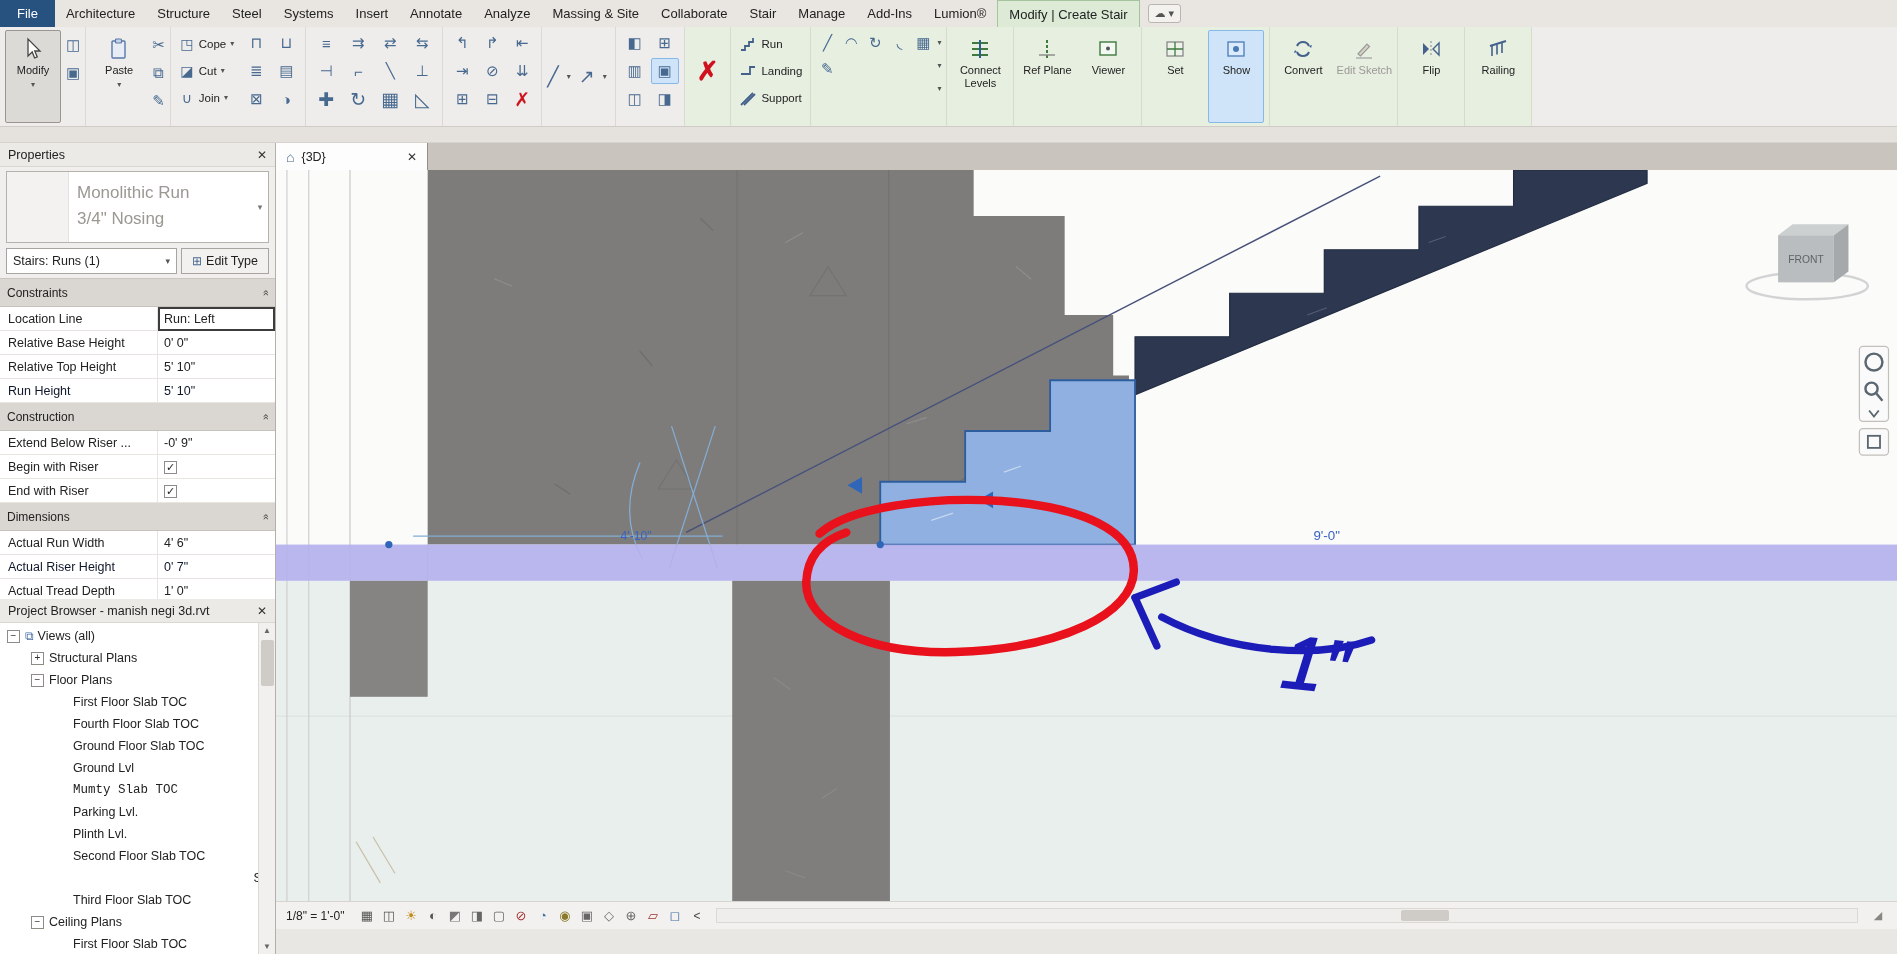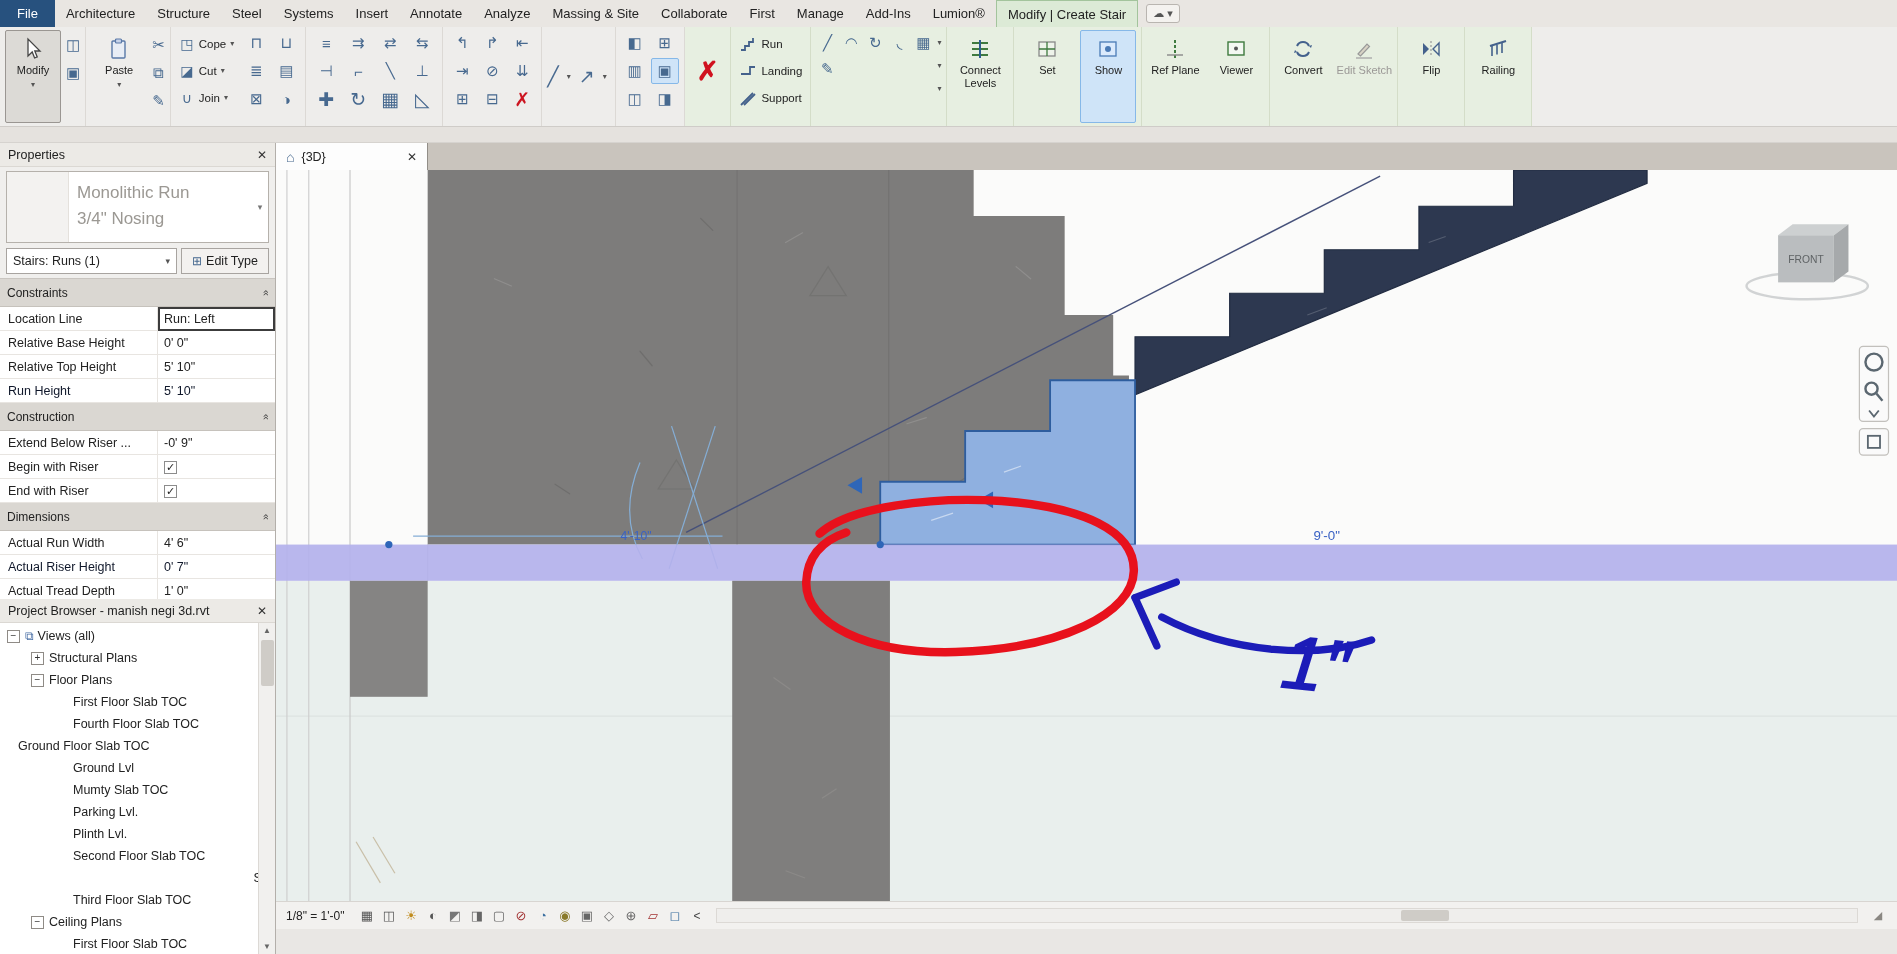--- a/index.html
+++ b/index.html
@@ -115,21 +115,21 @@
     <div id="menu-tabs" style="display:flex">
         <div class="mtab">Architecture</div>
         <div class="mtab">Structure</div>
         <div class="mtab">Steel</div>
         <div class="mtab">Systems</div>
         <div class="mtab">Insert</div>
         <div class="mtab">Annotate</div>
         <div class="mtab">Analyze</div>
         <div class="mtab">Massing &amp; Site</div>
         <div class="mtab">Collaborate</div>
-        <div class="mtab">First</div>
+        <div class="mtab">Stair</div>
         <div class="mtab">Manage</div>
         <div class="mtab">Add-Ins</div>
         <div class="mtab">Lumion®</div>
       </div>
     <div class="mtab ctx">Modify | Create Stair</div>
     <div class="cloudbtn">
       <span>☁</span>
       <span>▾</span>
     </div>
   </div>
@@ -286,47 +286,47 @@
           <svg class="bicon" viewBox="0 0 24 24">
             <path d="M4 6 h16 M4 12 h16 M4 18 h16" stroke="#3e7a3e" stroke-width="2" fill="none"></path>
             <path d="M12 3 v18" stroke="#2c5d8f" stroke-width="2" fill="none"></path>
           </svg>
           <span class="blabel">Connect Levels</span>
         </div>
       </div>
       <div class="rpanel">
         <div class="bigbtn">
           <svg class="bicon" viewBox="0 0 24 24">
+            <path d="M12 3 v18" stroke="#3e7a3e" stroke-width="2" stroke-dasharray="3 2" fill="none"></path>
+            <path d="M4 18 h16" stroke="#888" stroke-width="1.4" fill="none"></path>
+          </svg>
+          <span class="blabel">Ref Plane</span>
+        </div>
+        <div class="bigbtn">
+          <svg class="bicon" viewBox="0 0 24 24">
+            <rect x="4" y="5" width="16" height="13" fill="#f4f8f2" stroke="#3e7a3e" stroke-width="1.4"></rect>
+            <circle cx="12" cy="11.5" r="2" fill="#555"></circle>
+          </svg>
+          <span class="blabel">Viewer</span>
+        </div>
+      </div>
+      <div class="rpanel">
+        <div class="bigbtn">
+          <svg class="bicon" viewBox="0 0 24 24">
             <rect x="4" y="5" width="16" height="14" fill="#eef3ea" stroke="#888" stroke-width="1.3"></rect>
             <path d="M4 12 h16 M12 5 v14" stroke="#3e7a3e" stroke-width="1.3"></path>
           </svg>
           <span class="blabel">Set</span>
         </div>
         <div class="bigbtn hlbtn">
           <svg class="bicon" viewBox="0 0 24 24">
             <rect x="4" y="5" width="16" height="14" fill="#dbeafc" stroke="#4a7ab5" stroke-width="1.3"></rect>
             <circle cx="12" cy="12" r="3" fill="#4a7ab5"></circle>
           </svg>
           <span class="blabel">Show</span>
-        </div>
-      </div>
-      <div class="rpanel">
-        <div class="bigbtn">
-          <svg class="bicon" viewBox="0 0 24 24">
-            <path d="M12 3 v18" stroke="#3e7a3e" stroke-width="2" stroke-dasharray="3 2" fill="none"></path>
-            <path d="M4 18 h16" stroke="#888" stroke-width="1.4" fill="none"></path>
-          </svg>
-          <span class="blabel">Ref Plane</span>
-        </div>
-        <div class="bigbtn">
-          <svg class="bicon" viewBox="0 0 24 24">
-            <rect x="4" y="5" width="16" height="13" fill="#f4f8f2" stroke="#3e7a3e" stroke-width="1.4"></rect>
-            <circle cx="12" cy="11.5" r="2" fill="#555"></circle>
-          </svg>
-          <span class="blabel">Viewer</span>
         </div>
       </div>
       <div class="rpanel">
         <div class="bigbtn">
           <svg class="bicon" viewBox="0 0 24 24">
             <path d="M6 9 a6.5 6.5 0 0 1 12 0" fill="none" stroke="#44618c" stroke-width="2"></path>
             <path d="M18 15 a6.5 6.5 0 0 1 -12 0" fill="none" stroke="#44618c" stroke-width="2"></path>
             <path d="M18 9 l3 -1 l-1 3 Z M6 15 l-3 1 l1 -3 Z" fill="#44618c"></path>
           </svg>
           <span class="blabel">Convert</span>
@@ -474,29 +474,29 @@
               <span>Floor Plans</span>
             </div>
             <div class="trow" style="padding-left: 55px;">
               <span class="tsp"></span>
               <span>First Floor Slab TOC</span>
             </div>
             <div class="trow" style="padding-left: 55px;">
               <span class="tsp"></span>
               <span>Fourth Floor Slab TOC</span>
             </div>
-            <div class="trow" style="">
+            <div class="trow" style="padding-left: 55px;">
               <span class="tsp"></span>
               <span>Ground Floor Slab TOC</span>
             </div>
             <div class="trow" style="padding-left: 55px;">
               <span class="tsp"></span>
               <span>Ground Lvl</span>
             </div>
-            <div class="trow" style="padding-left: 55px;">
+            <div class="trow" style="padding-left: 55px; font-family: Liberation Mono, monospace;">
               <span class="tsp"></span>
               <span>Mumty Slab TOC</span>
             </div>
             <div class="trow" style="padding-left: 55px;">
               <span class="tsp"></span>
               <span>Parking Lvl.</span>
             </div>
             <div class="trow" style="padding-left: 55px;">
               <span class="tsp"></span>
               <span>Plinth Lvl.</span>

